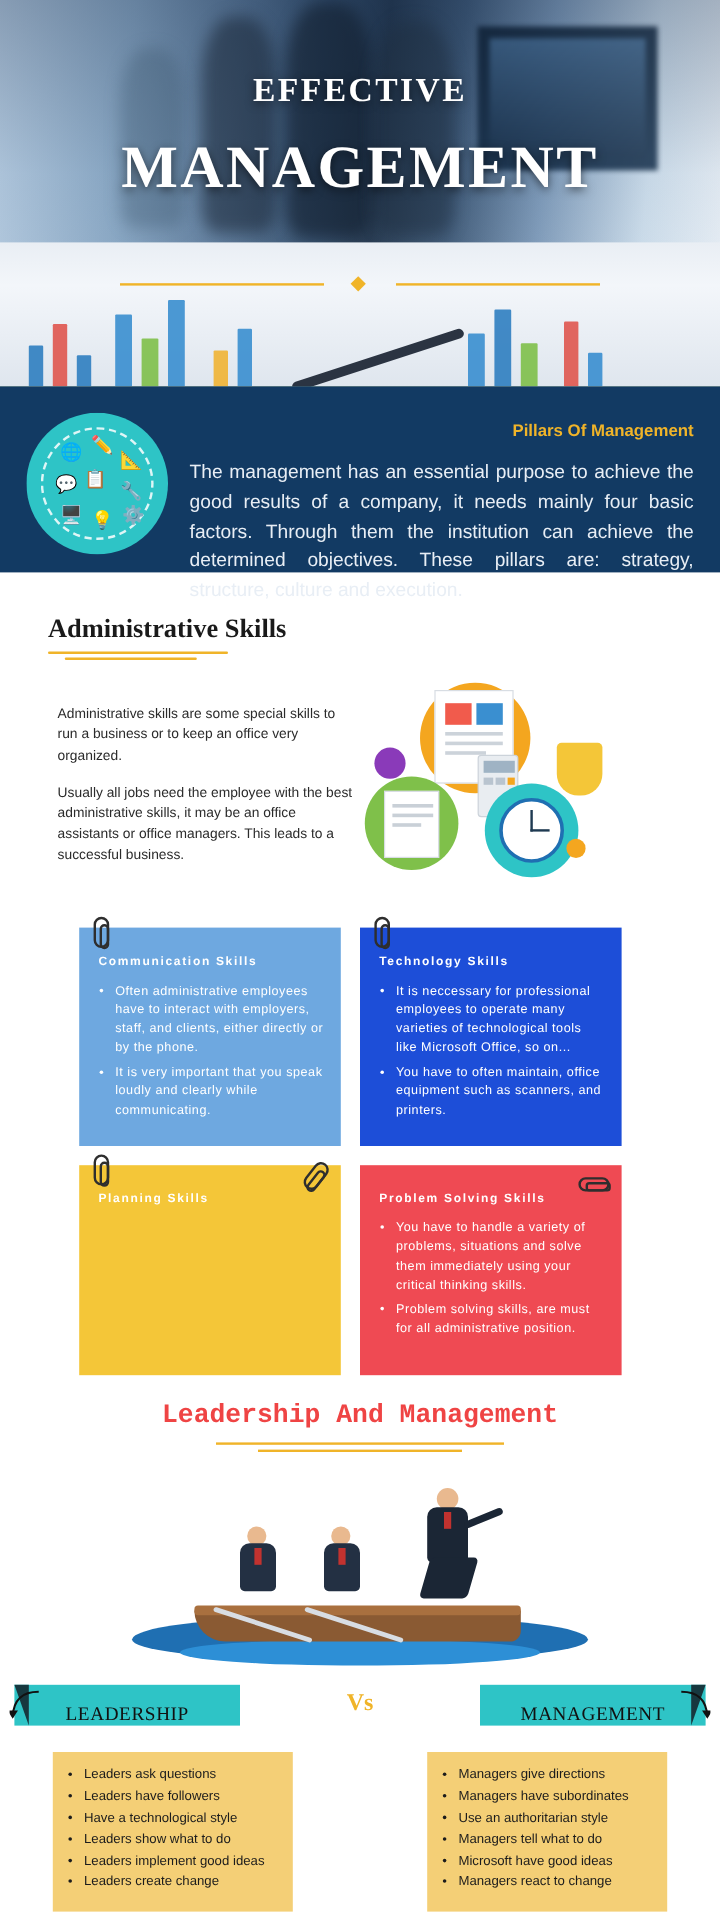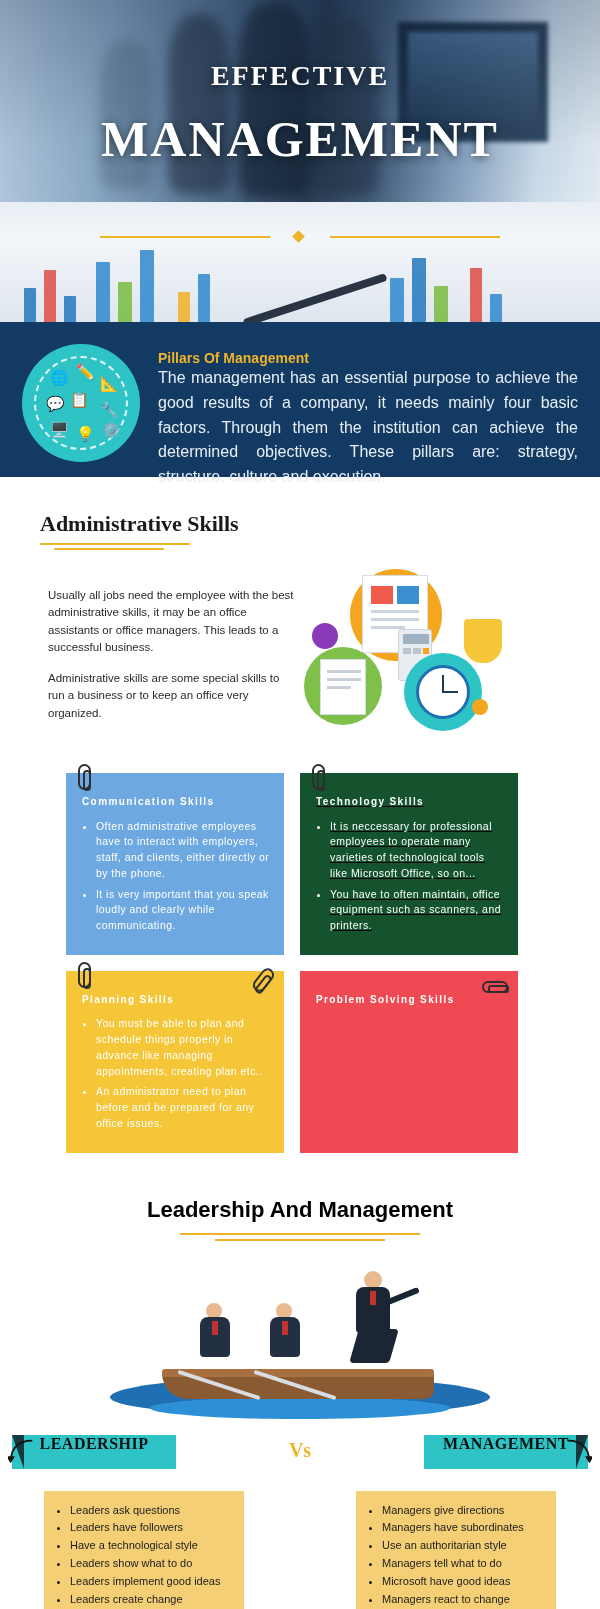--- a/index.html
+++ b/index.html
@@ -94,21 +94,21 @@
     flex: 0 0 118px; height: 118px; border-radius: 50%;
     background: #2ec4c6; position: relative;
     border: 2px dashed rgba(255,255,255,0.0);
   }
   .pillars-icon .dashring {
     position: absolute; inset: 10px; border: 2px dashed #ffffff; border-radius: 50%; opacity: .85;
   }
   .pi { position: absolute; font-size: 15px; line-height: 1; }
   .pillars-text { flex: 1 1 auto; padding-top: 6px; }
   .pillars-title {
-    color: #f0b429; font-weight: bold; font-size: 14px; margin-bottom: 0;
+    color: #f0b429; font-weight: bold; font-size: 14px; margin-bottom: 16px; text-align: right;
   }
   .pillars-body {
     color: #e8eef5; font-size: 16px; line-height: 1.55; text-align: justify;
   }
 
   
   .admin {
     position: relative; width: 600px; padding: 34px 34px 0 34px;
   }
   .admin-head {
@@ -129,21 +129,21 @@
   .admin-art { position: relative; width: 240px; height: 180px; margin-left: 10px; }
   .circ { position: absolute; border-radius: 50%; }
 
   
   .cards {
     display: grid; grid-template-columns: 218px 218px; gap: 16px 16px;
     padding: 24px 40px 0 66px;
   }
   .card { position: relative; padding: 22px 14px 16px 16px; min-height: 175px; }
   .card.blue   { background: #6ea8e0; }
-  .card.pink   { background: #14532d; text-decoration: underline; }
+  .card.pink   { background: #1d4ed8; }
   .card.yellow { background: #f4c638; }
   .card.red    { background: #ef4a53; }
   .card h3 {
     color: #ffffff; font-size: 10px; font-weight: bold; letter-spacing: 1.4px;
     line-height: 1.35; margin-bottom: 10px;
   }
   .card ul { margin: 8px 0 0 14px; }
   .card li {
     color: #ffffff; font-size: 10.5px; line-height: 1.5; letter-spacing: .45px;
     margin-bottom: 5px;
@@ -158,22 +158,22 @@
     border: 2px solid #2e2e2e; border-radius: 4px;
   }
   .clip.tilt { transform: rotate(38deg); left: auto; right: 14px; top: -4px; }
   .clip.flat {
     width: 26px; height: 12px; border-radius: 6px; right: 10px; left: auto; top: 10px;
   }
   .clip.flat:after { left: 4px; top: 2.5px; width: 17px; height: 4px; border-radius: 3px; }
 
   
   .lead-head {
-    text-align: center; margin-top: 44px;
-    font-family: Liberation Sans, sans-serif; font-weight: bold; font-size: 22px; color: #000000;
+    text-align: center; margin-top: 21px;
+    font-family: Liberation Mono, monospace; font-weight: bold; font-size: 22px; color: #ef4444;
   }
   .lead-rule { width: 240px; height: 10px; margin: 10px auto 0; position: relative; }
   .lead-rule i { position: absolute; height: 2px; background: #f0b429; left: 50%; transform: translateX(-50%); }
   .lead-rule i:nth-child(1){ top: 0; width: 240px; }
   .lead-rule i:nth-child(2){ top: 6px; width: 170px; }
 
   .boat-art { position: relative; width: 600px; height: 170px; margin-top: 14px; }
   .water {
     position: absolute; left: 110px; bottom: 14px; width: 380px; height: 34px;
     background: #1f6fb2; border-radius: 50% 50% 45% 45% / 70% 70% 60% 60%;
@@ -192,23 +192,23 @@
   }
   .oar { position: absolute; width: 86px; height: 4px; background: #d8dde3; border-radius: 2px; }
   .person { position: absolute; }
   .p-head { position:absolute; width: 16px; height: 16px; border-radius: 50%; background: #e9b98f; }
   .p-body { position:absolute; width: 30px; height: 40px; background: #233043; border-radius: 8px 8px 4px 4px; }
   .p-tie  { position:absolute; width: 6px; height: 14px; background: #c2322f; }
 
   
   .vs-row { position: relative; width: 600px; height: 46px; margin-top: 8px; }
   .banner {
-    position: absolute; top: 0; height: 34px; width: 164px;
-    background: #2ec4c6; color: #111; display: flex; align-items: flex-start; justify-content: center;
-    font-family: "Liberation Serif", serif; font-weight: bold; font-size: 16px; letter-spacing: .5px;
+    position: absolute; top: 0; height: 34px; width: 188px;
+    background: #2ec4c6; color: #111; display: flex; align-items: flex-end; justify-content: center;
+    font-family: "Liberation Serif", serif; font-weight: normal; font-size: 16px; letter-spacing: .5px;
   }
   .banner.left  { left: 12px; }
   .banner.right { right: 12px; }
   .tail {
     position: absolute; width: 0; height: 0; border-style: solid;
   }
   .tail.l { left: 0px; top: 0px; border-width: 0 12px 34px 0; border-color: transparent #17383f transparent transparent; }
   .tail.r { right: 0px; top: 0px; border-width: 34px 12px 0 0; border-color: #17383f transparent transparent transparent; }
   .vs-word {
     position: absolute; left: 50%; top: 4px; transform: translateX(-50%);
@@ -286,22 +286,22 @@
 
   <div class="admin">
     <div class="admin-head">Administrative Skills</div>
     <div class="admin-underline">
         <i></i>
         <i></i>
       </div>
 
     <div class="admin-cols">
       <div class="admin-copy">
+        <p>Administrative skills are some special skills to run a business or to keep an office very organized.</p>
         <p>Usually all jobs need the employee with the best administrative skills, it may be an office assistants or office managers. This leads to a successful business.</p>
-        <p>Administrative skills are some special skills to run a business or to keep an office very organized.</p>
       </div>
 
       <div class="admin-art">
         <div class="circ" style="left:46px; top:0px; width:92px; height:92px; background:#f4a61f;"></div>
         <div style="position:absolute; left:58px; top:6px; width:66px; height:78px; background:#ffffff; border:1px solid #d8dde3;">
           <div style="position:absolute; left:8px; top:10px; width:22px; height:18px; background:#f15b4c;"></div>
           <div style="position:absolute; left:34px; top:10px; width:22px; height:18px; background:#3a8fd0;"></div>
           <div style="position:absolute; left:8px; top:34px; width:48px; height:3px; background:#ccd3da;"></div>
           <div style="position:absolute; left:8px; top:42px; width:48px; height:3px; background:#ccd3da;"></div>
           <div style="position:absolute; left:8px; top:50px; width:34px; height:3px; background:#ccd3da;"></div>
@@ -346,29 +346,29 @@
       <ul>
         <li>It is neccessary for professional employees to operate many varieties of technological tools like Microsoft Office, so on...</li>
         <li>You have to often maintain, office equipment such as scanners, and printers.</li>
       </ul>
     </div>
 
     <div class="card yellow">
       <div class="clip"></div>
       <div class="clip tilt"></div>
       <h3>Planning Skills</h3>
-      <ul>
-        <li>You must be able to plan and schedule things properly in advance like managing appointments, creating plan etc..</li>
-        <li>An administrator need to plan before and be prepared for any office issues.</li>
-      </ul>
     </div>
 
     <div class="card red">
       <div class="clip flat"></div>
       <h3>Problem Solving Skills</h3>
+      <ul>
+        <li>You have to handle a variety of problems, situations and solve them immediately using your critical thinking skills.</li>
+        <li>Problem solving skills, are must for all administrative position.</li>
+      </ul>
     </div>
   </div>
 
   <div>
     <div class="lead-head">Leadership And Management</div>
     <div class="lead-rule">
         <i></i>
         <i></i>
       </div>
 

